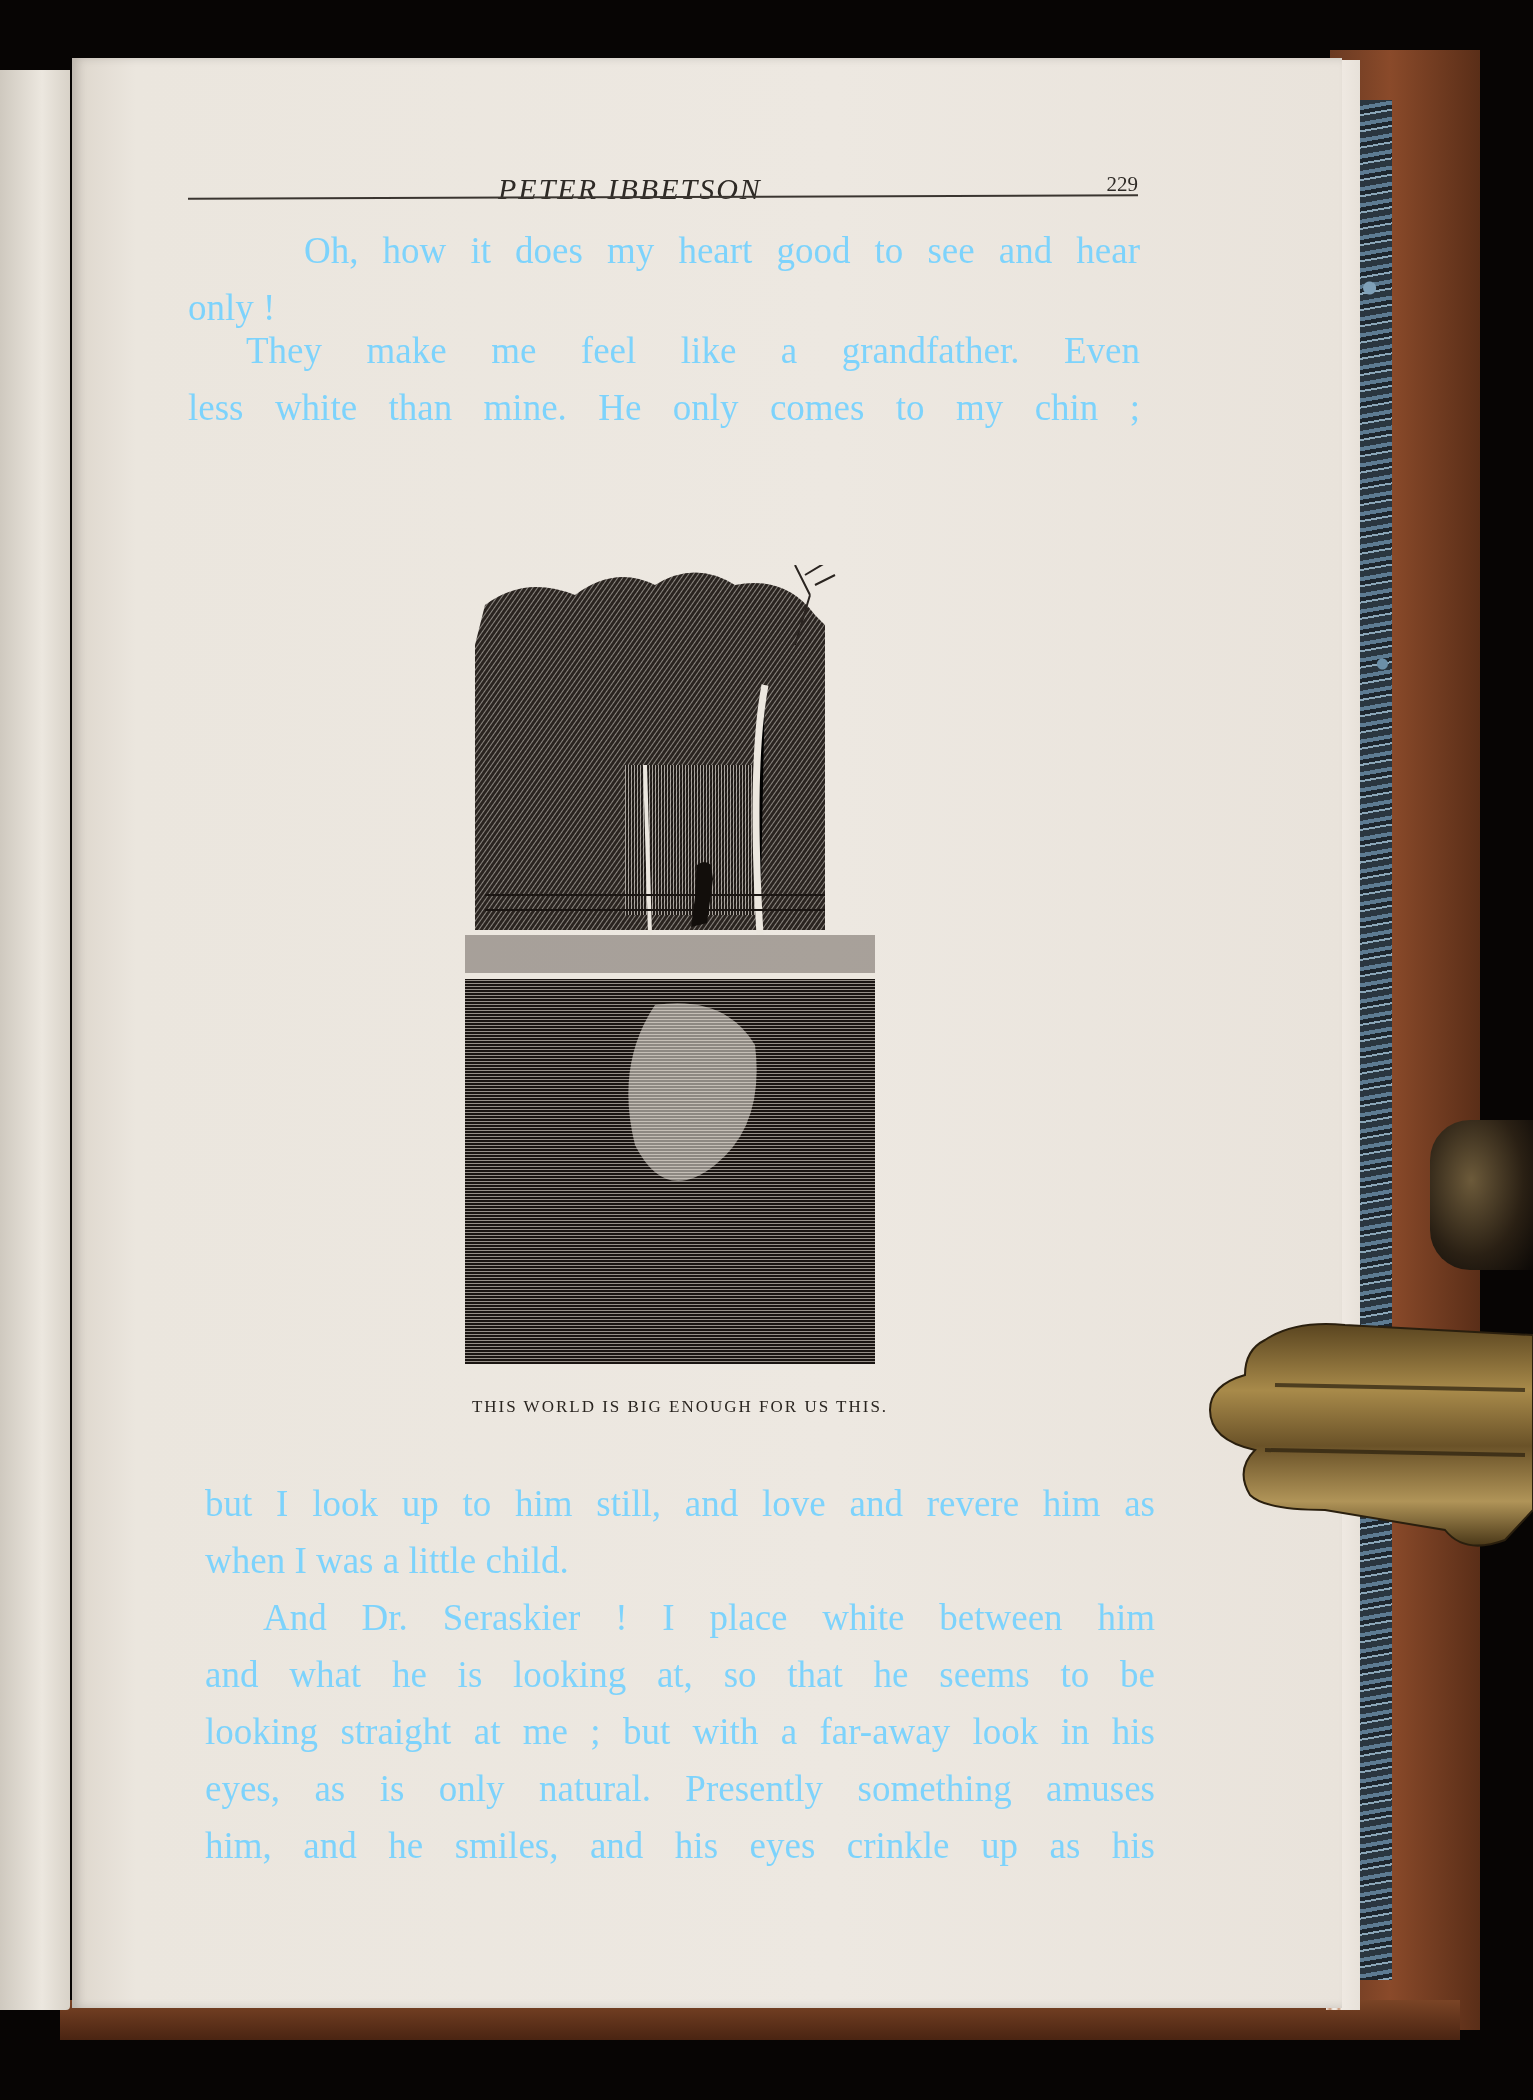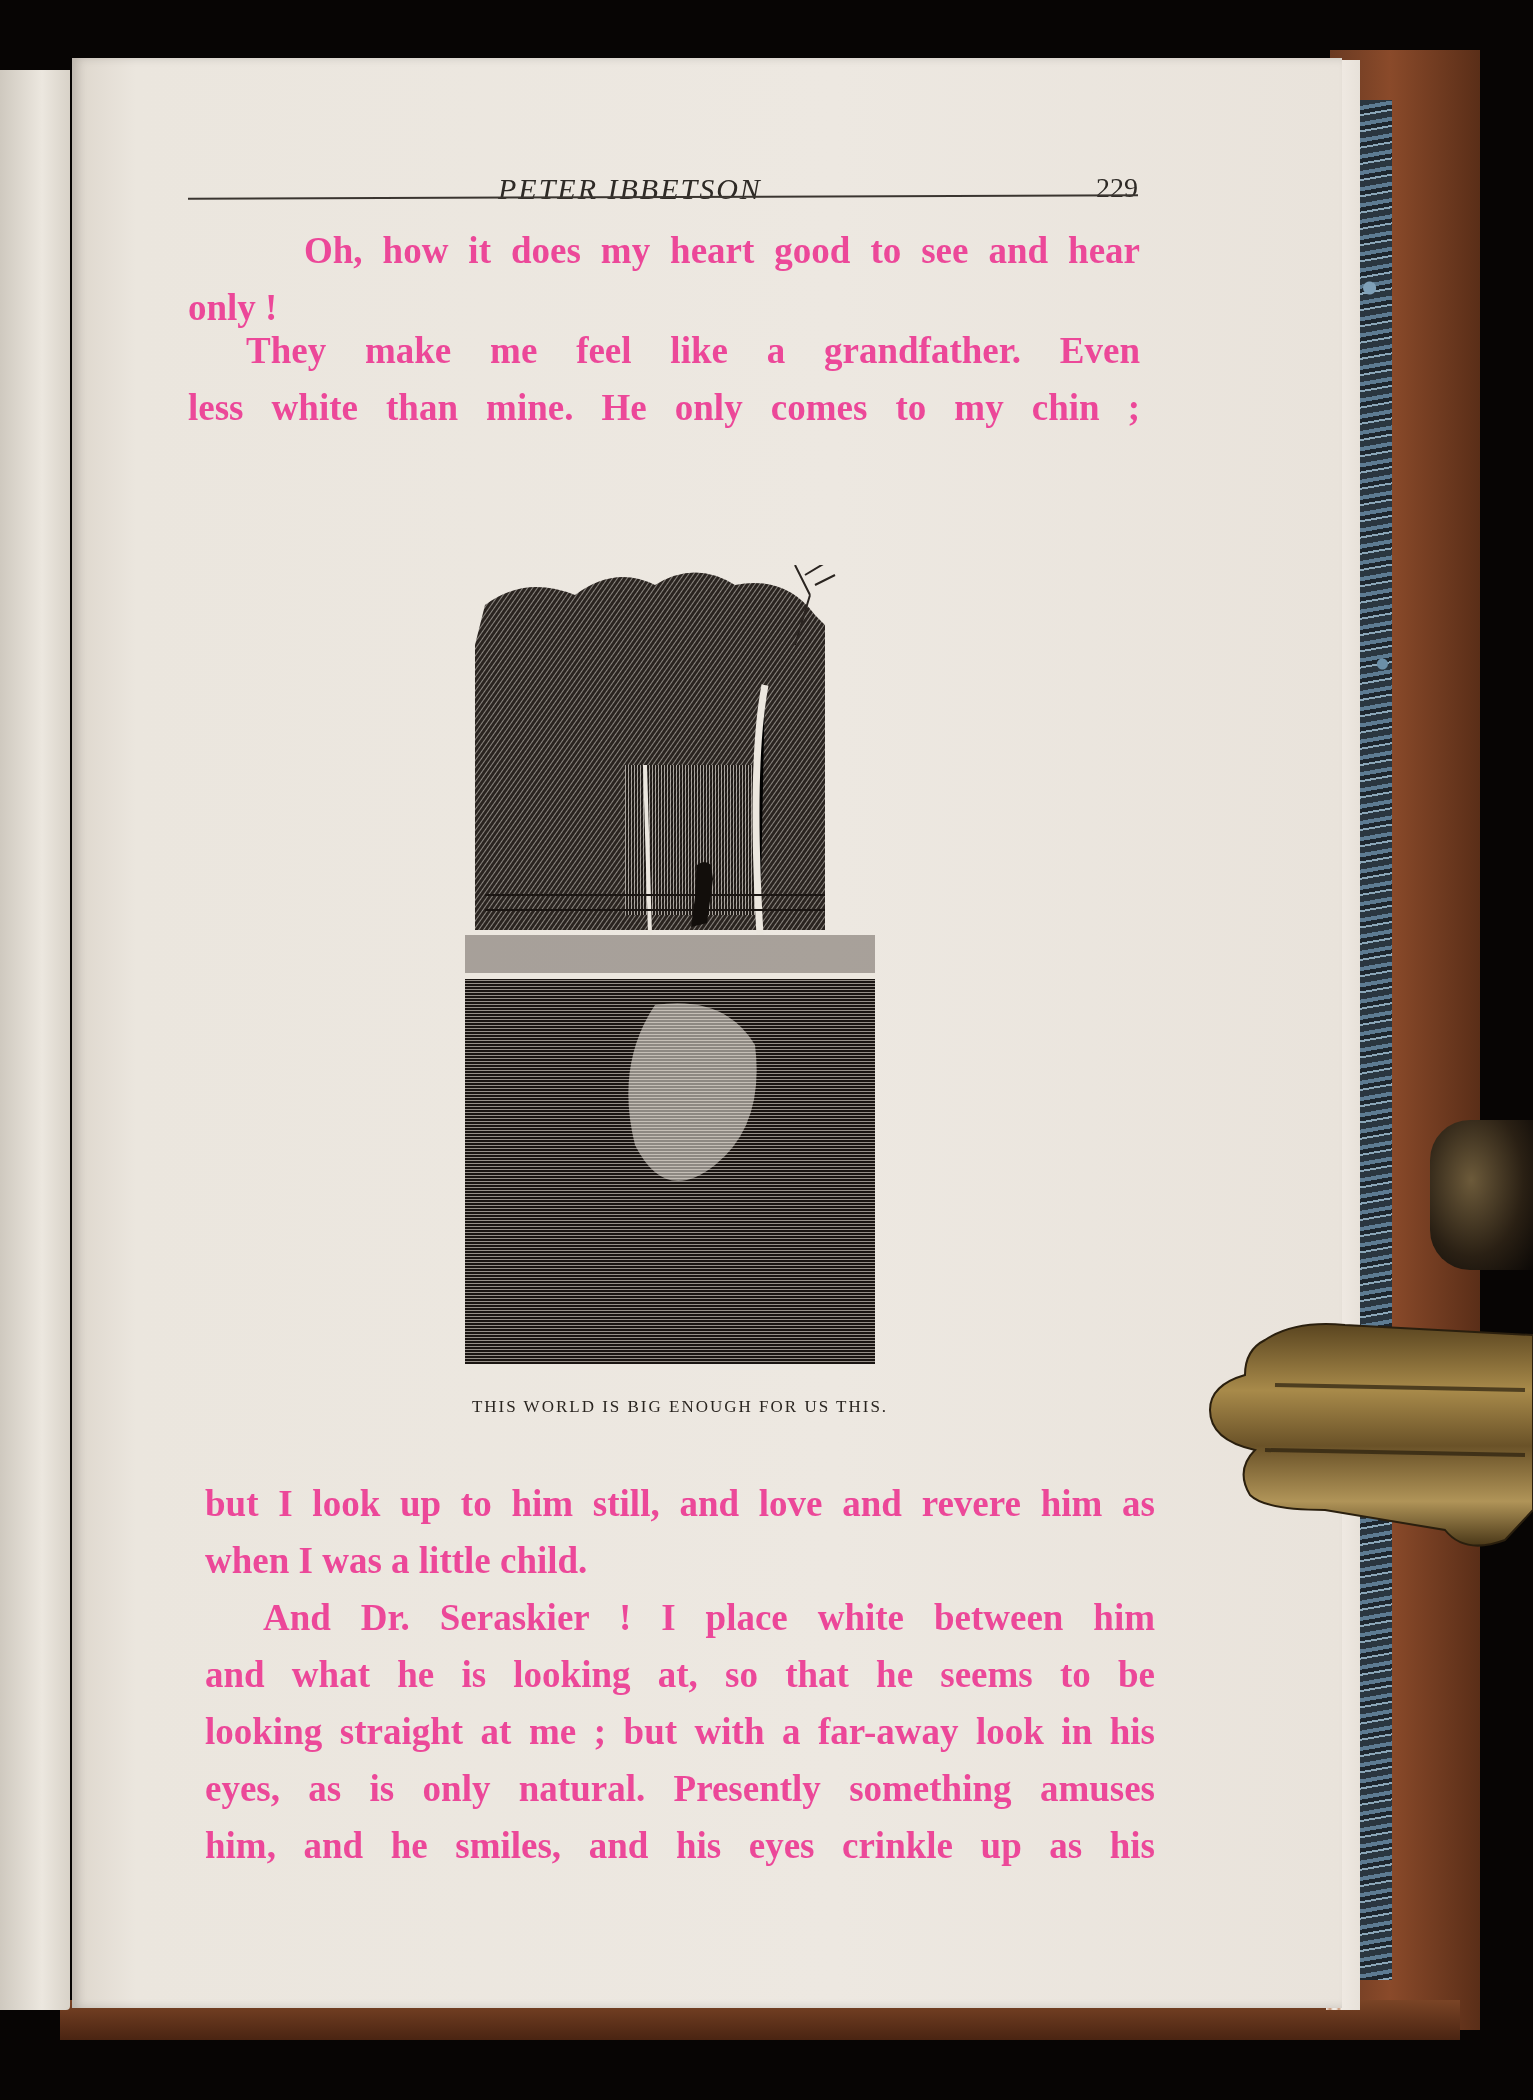--- a/index.html
+++ b/index.html
@@ -41,31 +41,30 @@
   .running-head {
     position:absolute; left:188px; top:138px; width:950px; height:40px;
     color:#2e2a26;
     margin-top:34px;
   }
   .running-title {
     position:absolute; left:310px; top:0; font-style:italic;
     font-size:30px; letter-spacing:2px;
   }
   .page-number {
-    position:absolute; right:0; top:0; font-size:28px;
+    position:absolute; right:0; top:0; font-size:21px;
   }
   .head-rule {
     position:absolute; left:188px; top:196px; width:950px; height:0;
     border-top:2px solid #3a3530;
     transform:rotate(-0.2deg);
   }
   .body-text {
-    position:absolute; color:#ec4899; font-size:37px; line-height:57px;
+    position:absolute; color:#7dd3fc; font-size:37px; line-height:57px;
     text-align:justify;
-    font-weight:bold;
   }
   .body-text .indent { text-indent:58px; }
   .text-top { left:188px; top:222px; width:952px; }
   .text-bottom { left:205px; top:1475px; width:950px; }
   .line { display:block; text-align-last:justify; white-space:nowrap; }
   .line.last { text-align-last:left; }
   .illustration {
     position:absolute; left:465px; top:565px; width:410px; height:805px;
   }
   .illustration svg { width:100%; height:100%; display:block; }

